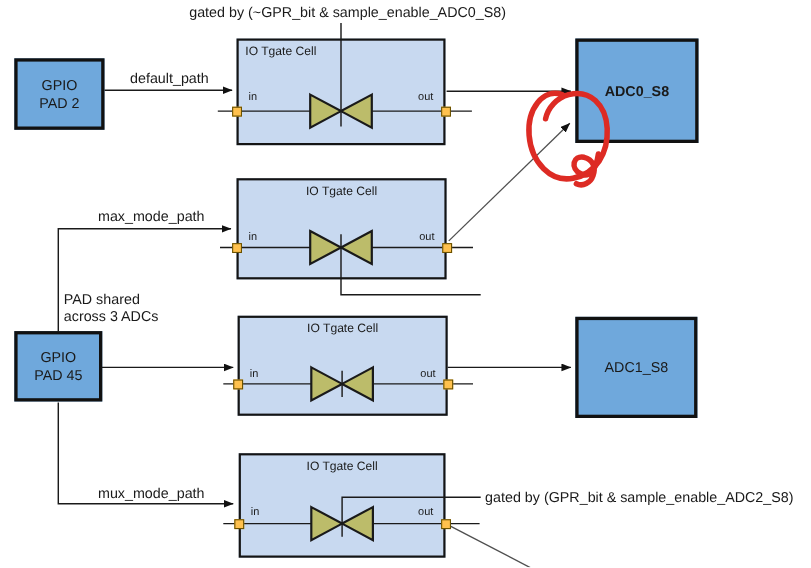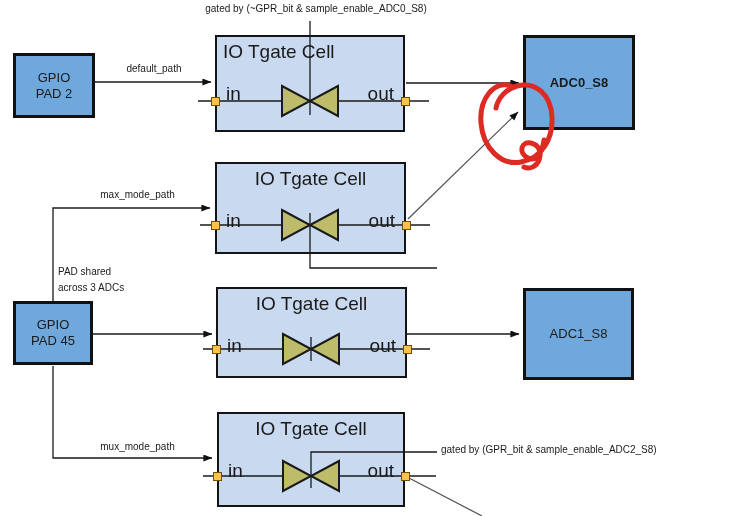--- a/index.html
+++ b/index.html
@@ -8,39 +8,39 @@
     font-family:"Liberation Sans", sans-serif;color:#1a1a1a;
   }
   .layer-svg{position:absolute;left:0;top:0;z-index:2;pointer-events:none;}
   
   .cell{
     position:absolute;background:#c8d9f0;border:2px solid #141414;
     box-sizing:border-box;z-index:1;
   }
   .cell-title{
     position:absolute;top:4px;left:0;width:100%;text-align:center;
-    font-size:19px;white-space:nowrap;
+    font-size:11px;white-space:nowrap;
   }
   .cell-title.left{text-align:left;padding-left:6px;box-sizing:border-box;}
-  .pin-label{position:absolute;top:46px;font-size:19px;}
+  .pin-label{position:absolute;top:46px;font-size:10px;}
   .pin-label.in{left:9px;}
   .pin-label.out{right:9px;}
   
   .block{
     position:absolute;background:#6fa8dc;border:3px solid #111111;
     box-sizing:border-box;display:flex;align-items:center;justify-content:center;
     text-align:center;font-size:13px;line-height:16px;z-index:1;
   }
   
   .port{
     position:absolute;width:9px;height:9px;background:#ffc14e;
     border:1.5px solid #6b5200;box-sizing:border-box;z-index:3;
   }
   
-  .lbl{position:absolute;font-size:10px;white-space:nowrap;z-index:4;}
+  .lbl{position:absolute;font-size:13px;white-space:nowrap;z-index:4;}
   .lbl.center{text-align:center;}
   .note{line-height:15.5px;}
 </style>
 </head>
 <body>
 
 <div id="stage">
 
   <div class="block" style="left:13px;top:53px;width:82px;height:65px;">
     <div>

